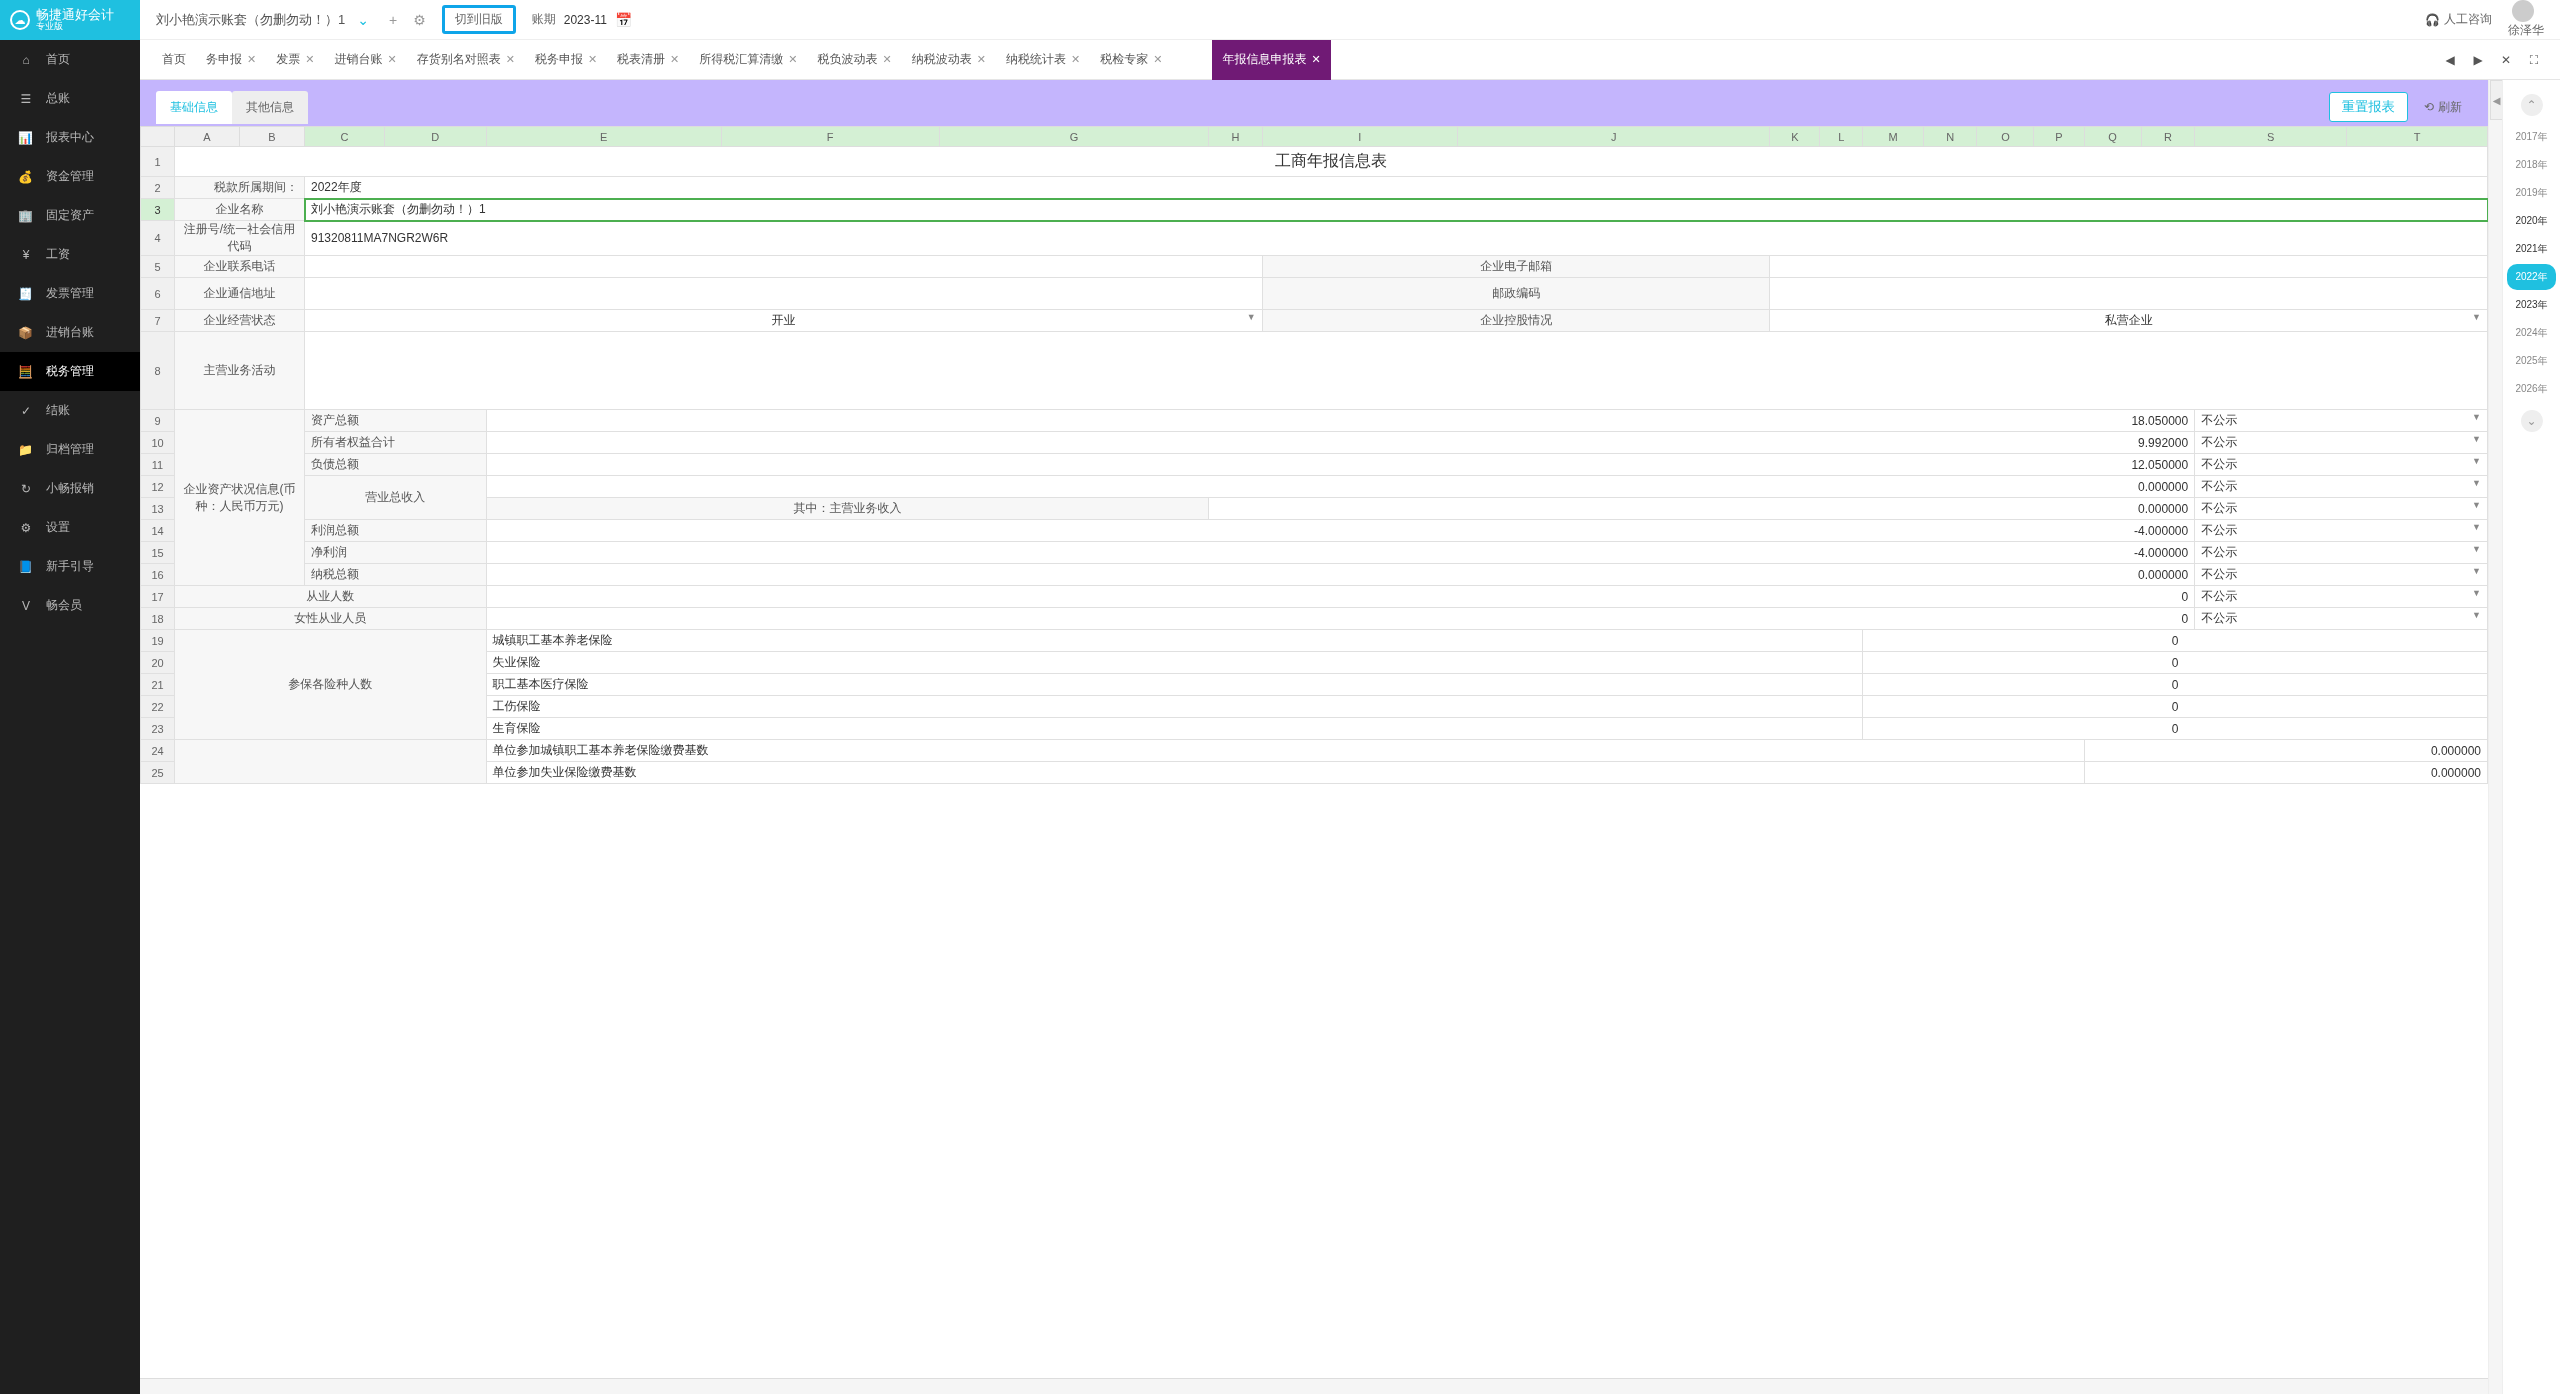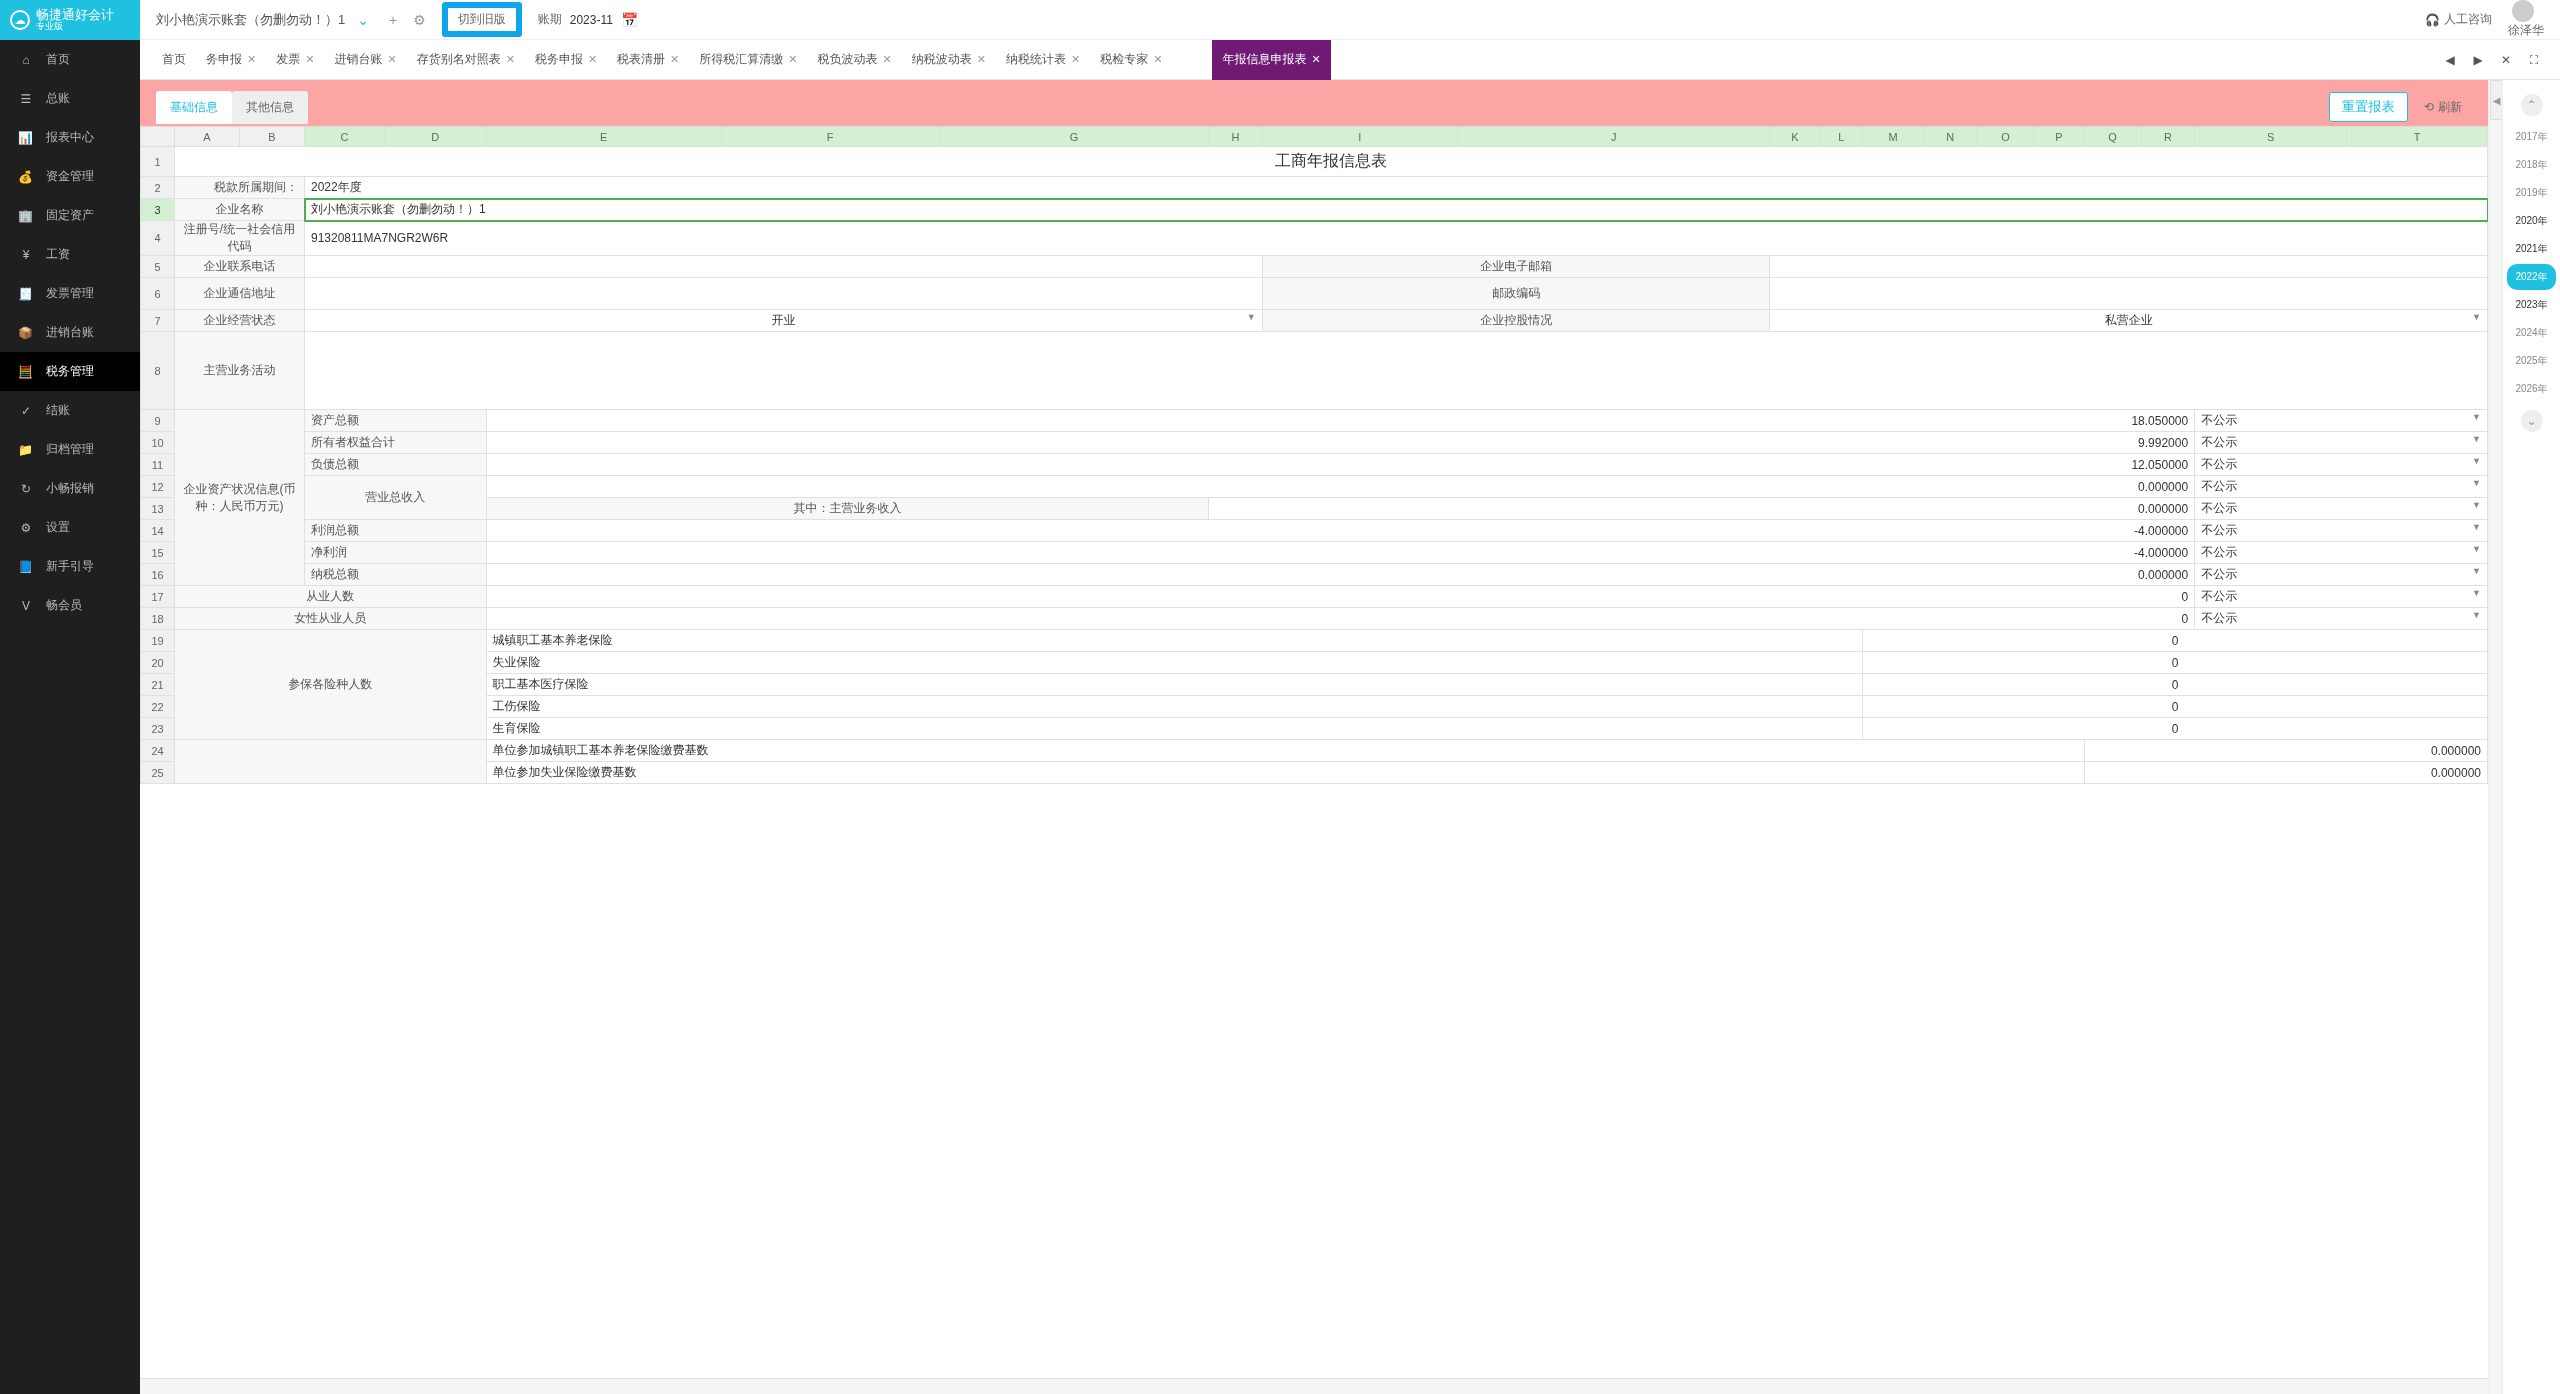--- a/index.html
+++ b/index.html
@@ -11,37 +11,37 @@
 .logo-text { display: flex; flex-direction: column; line-height: 1.1; }
 .logo-sub { font-size: 9px; }
 .nav-item { display: flex; align-items: center; padding: 11px 18px; cursor: pointer; color: #b8b8b8; }
 .nav-item.active { background: #000; color: #fff; }
 .nav-icon { width: 16px; height: 16px; margin-right: 12px; display: inline-flex; align-items: center; justify-content: center; }
 .main { flex: 1; display: flex; flex-direction: column; overflow: hidden; }
 .topbar { height: 40px; display: flex; align-items: center; padding: 0 16px; border-bottom: 1px solid #eee; }
 .account-selector { display: flex; align-items: center; color: #555; font-size: 13px; }
 .dropdown-arrow { color: #1fc0e0; margin: 0 12px; font-size: 14px; }
 .topbar-icon { color: #999; margin: 0 8px; cursor: pointer; font-size: 14px; }
-.old-version-btn { border: 6px solid #0ea5e9; padding: 3px 10px; border-radius: 3px; color: #666; cursor: pointer; margin-left: 8px; }
+.old-version-btn { border: 3px solid #0ea5e9; padding: 3px 10px; border-radius: 3px; color: #666; cursor: pointer; margin-left: 8px; }
 .period-label { margin-left: 16px; color: #666; }
 .period-value { margin-left: 8px; color: #333; }
 .topbar-right { margin-left: auto; display: flex; align-items: center; }
 .consult { display: flex; align-items: center; color: #666; margin-right: 16px; cursor: pointer; }
 .user { display: flex; align-items: center; color: #666; cursor: pointer; flex-direction: column; }
 .avatar { width: 22px; height: 22px; border-radius: 50%; background: #ccc; margin-right: 6px; }
 .tabbar { height: 40px; display: flex; align-items: center; padding: 0 12px; border-bottom: 1px solid #e5e5e5; background: #fff; position: relative; }
 .tab { padding: 0 10px; height: 40px; display: flex; align-items: center; color: #555; cursor: pointer; white-space: nowrap; }
 .tab.active-tab { background: #701a75; color: #fff; margin-left: 40px; }
 .tab-close { margin-left: 5px; color: #999; font-size: 11px; }
 .tab.active-tab .tab-close { color: #fff; }
 .tab-nav-controls { margin-left: auto; display: flex; align-items: center; }
 .tab-nav-btn { width: 28px; height: 28px; display: flex; align-items: center; justify-content: center; cursor: pointer; color: #555; }
 .content-area { flex: 1; display: flex; background: #f5f5f5; overflow: hidden; }
 .sheet-panel { flex: 1; display: flex; flex-direction: column; margin: 0; overflow: hidden; }
-.sheet-toolbar { height: 46px; display: flex; align-items: center; padding: 8px 16px 0 16px; background: #fca5a5; }
+.sheet-toolbar { height: 46px; display: flex; align-items: center; padding: 8px 16px 0 16px; background: #c4b5fd; }
 .subtab { padding: 8px 14px; background: #eee; color: #666; cursor: pointer; border-radius: 3px 3px 0 0; }
 .subtab.active { background: #fff; color: #1fc0e0; }
 .toolbar-right { margin-left: auto; display: flex; gap: 6px; }
 .btn-reset { border: 1px solid #1fc0e0; color: #1fc0e0; background: #fff; padding: 5px 12px; border-radius: 3px; cursor: pointer; }
 .btn-refresh { color: #666; padding: 5px 10px; cursor: pointer; display: flex; align-items: center; }
 .spreadsheet-wrapper { flex: 1; background: #fff; overflow: auto; position: relative; }
 .spreadsheet { border-collapse: collapse; width: 100%; }
 .col-header th { background: #f0f0f0; border: 1px solid #ddd; font-weight: normal; color: #666; text-align: center; height: 20px; font-size: 11px; }
 .col-header th.sel { background: #d4f0d4; }
 .spreadsheet td { border: 1px solid #e0e0e0; height: 22px; padding: 0 6px; background: #fff; vertical-align: middle; }

